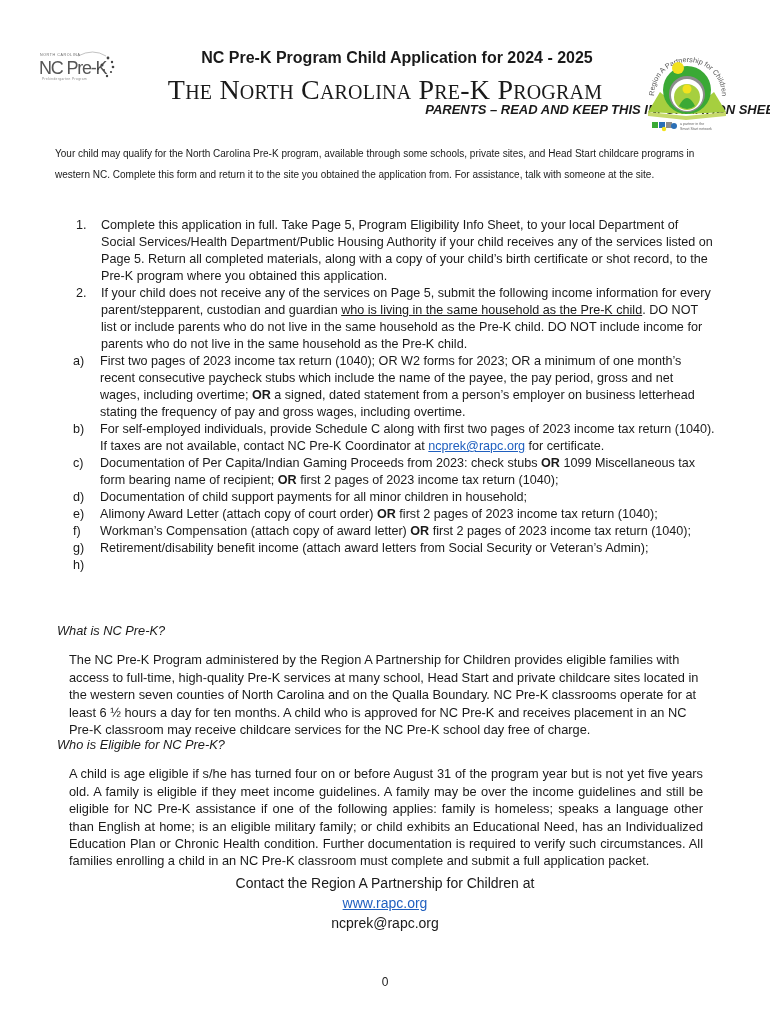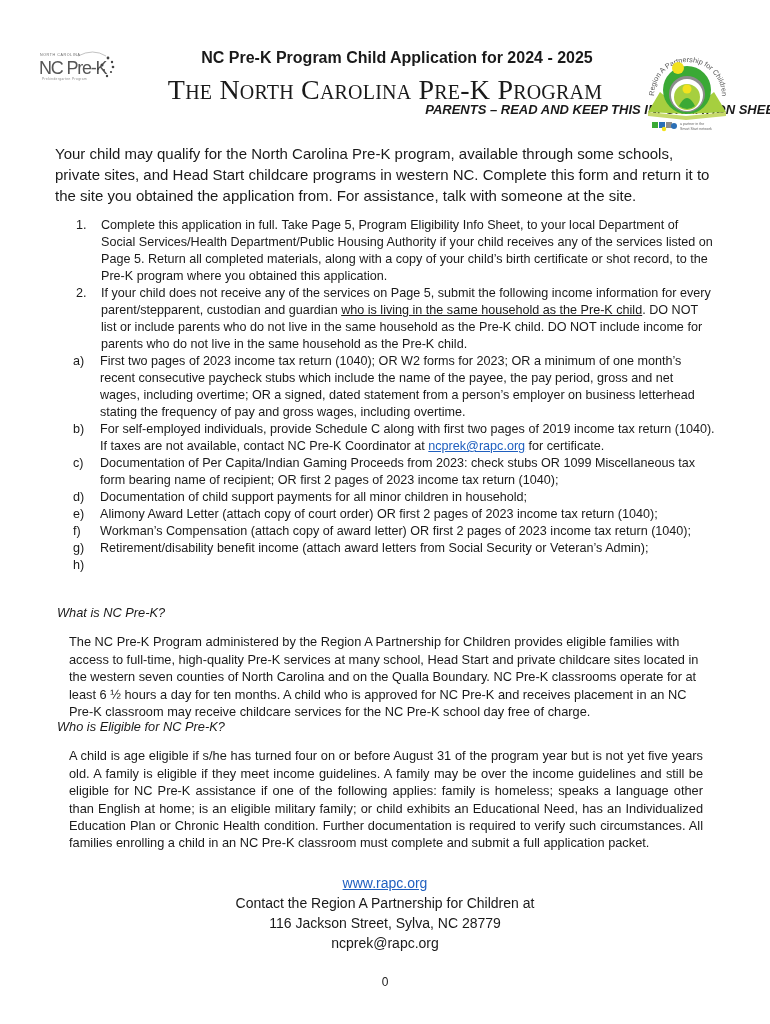--- a/index.html
+++ b/index.html
@@ -7,33 +7,33 @@
   .page { position: absolute; left: 0; top: 0; width: 770px; height: 1024px; }
 
   
   .logo-left { position: absolute; left: 38px; top: 50px; width: 80px; height: 34px; }
   .logo-right { position: absolute; left: 640px; top: 40px; width: 94px; height: 92px; }
   .hdr-line1 { position: absolute; left: 0; width: 770px; top: 49px; text-align: center; font-size: 16px; font-weight: bold; letter-spacing: 0; padding-left: 12px; }
   .hdr-title { position: absolute; left: 0; width: 770px; top: 74px; text-align: center; font-family: "Liberation Serif", serif; font-size: 28px; font-variant: small-caps; letter-spacing: 0.2px; }
   .hdr-sub { position: absolute; left: 12px; width: 770px; top: 102px; text-align: right; font-size: 13px; font-weight: bold; font-style: italic; }
 
   
-  .intro { position: absolute; left: 55px; width: 662px; top: 143px; font-size: 15px; line-height: 21px; }
+  .intro { position: absolute; left: 55px; width: 662px; top: 143px; font-size: 10px; line-height: 21px; }
 
   
   .list { position: absolute; left: 74px; width: 641px; top: 217px; font-size: 12.6px; line-height: 17px; }
   .li { position: relative; padding-left: 27px; }
   .li .mk { position: absolute; left: 0; top: 0; }
   .li.num .mk { left: 2px; }
   .u { text-decoration: underline; }
-  .b { font-weight: normal; }
+  .b { font-weight: bold; }
   a, .link { color: #1f5fbf; text-decoration: underline; }
 
   
-  .sec-head { font-style: italic; font-size: 12.8px; }
+  .sec-head { font-style: italic; font-size: 12.8px; margin-top: 18px; }
   .what { position: absolute; left: 57px; width: 658px; top: 604px; font-size: 12.8px; line-height: 17.4px; }
   .who { position: absolute; left: 57px; width: 658px; top: 718px; font-size: 12.8px; line-height: 17.4px; text-align: justify; }
   .what p, .who p { margin: 12px; }
 
   
   .contact { position: absolute; left: 0; width: 770px; top: 873px; text-align: center; font-size: 14px; line-height: 20px; }
   .pagenum { position: absolute; left: 0; width: 770px; top: 975px; text-align: center; font-size: 12px; }
 </style>
 </head>
 <body>
@@ -106,21 +106,21 @@
       <span class="mk">2.</span>
       <span>If your child does not receive any of the services on Page 5, submit the following income information for every parent/stepparent, custodian and guardian </span><span class="u">who is living in the same household as the Pre-K child</span><span>. DO NOT list or include parents who do not live in the same household as the Pre-K child.  DO NOT include income for parents who do not live in the same household as the Pre-K child.</span>
     </div>
 
     <div class="li" style="margin-left:-1px">
       <span class="mk">a)</span>
       <span>First two pages of 2023 income tax return (1040); OR W2 forms for 2023; OR a minimum of one month’s recent consecutive paycheck stubs which include the name of the payee, the pay period, gross and net wages, including overtime; </span><span class="b">OR</span><span> a signed, dated statement from a person’s employer on business letterhead stating the frequency of pay and gross wages, including overtime.</span>
     </div>
     <div class="li" style="margin-left:-1px">
       <span class="mk">b)</span>
-      <span>For self-employed individuals, provide Schedule C along with first two pages of 2019 income tax return (1040). If taxes are not available, contact NC Pre-K Coordinator at </span><a class="link">ncprek@rapc.org</a><span> for certificate.</span>
+      <span>For self-employed individuals, provide Schedule C along with first two pages of 2023 income tax return (1040). If taxes are not available, contact NC Pre-K Coordinator at </span><a class="link">ncprek@rapc.org</a><span> for certificate.</span>
     </div>
     <div class="li" style="margin-left:-1px">
       <span class="mk">c)</span>
       <span>Documentation of Per Capita/Indian Gaming Proceeds from 2023:  check stubs </span><span class="b">OR</span><span> 1099 Miscellaneous tax form bearing name of recipient; </span><span class="b">OR</span><span> first 2 pages of 2023 income tax return (1040);</span>
     </div>
     <div class="li" style="margin-left:-1px">
       <span class="mk">d)</span>
       <span>Documentation of child support payments for all minor children in household;</span>
     </div>
     <div class="li" style="margin-left:-1px">
@@ -144,20 +144,19 @@
     <div class="sec-head">What is NC Pre-K?</div>
     <p>The NC Pre-K Program administered by the Region A Partnership for Children provides eligible families with access to full-time, high-quality Pre-K services at many school, Head Start and private childcare sites located in the western seven counties of North Carolina and on the Qualla Boundary. NC Pre-K classrooms operate for at least 6 ½ hours a day for ten months. A child who is approved for NC Pre-K and receives placement in an NC Pre-K classroom may receive childcare services for the NC Pre-K school day free of charge.</p>
   </div>
 
   <div class="who">
     <div class="sec-head">Who is Eligible for NC Pre-K?</div>
     <p>A child is age eligible if s/he has turned four on or before August 31 of the program year but is not yet five years old. A family is eligible if they meet income guidelines. A family may be over the income guidelines and still be eligible for NC Pre-K assistance if one of the following applies: family is homeless; speaks a language other than English at home; is an eligible military family; or child exhibits an Educational Need, has an Individualized Education Plan or Chronic Health condition. Further documentation is required to verify such circumstances. All families enrolling a child in an NC Pre-K classroom must complete and submit a full application packet.</p>
   </div>
 
   <div class="contact">
+    <div>Contact the Region A Partnership for Children at</div>
     <div><a class="link">www.rapc.org</a></div>
-    <div>Contact the Region A Partnership for Children at</div>
-    <div>116 Jackson Street, Sylva, NC 28779</div>
     <div>ncprek@rapc.org</div>
   </div>
 
   <div class="pagenum">0</div>
 </div>
 
 </body></html>

